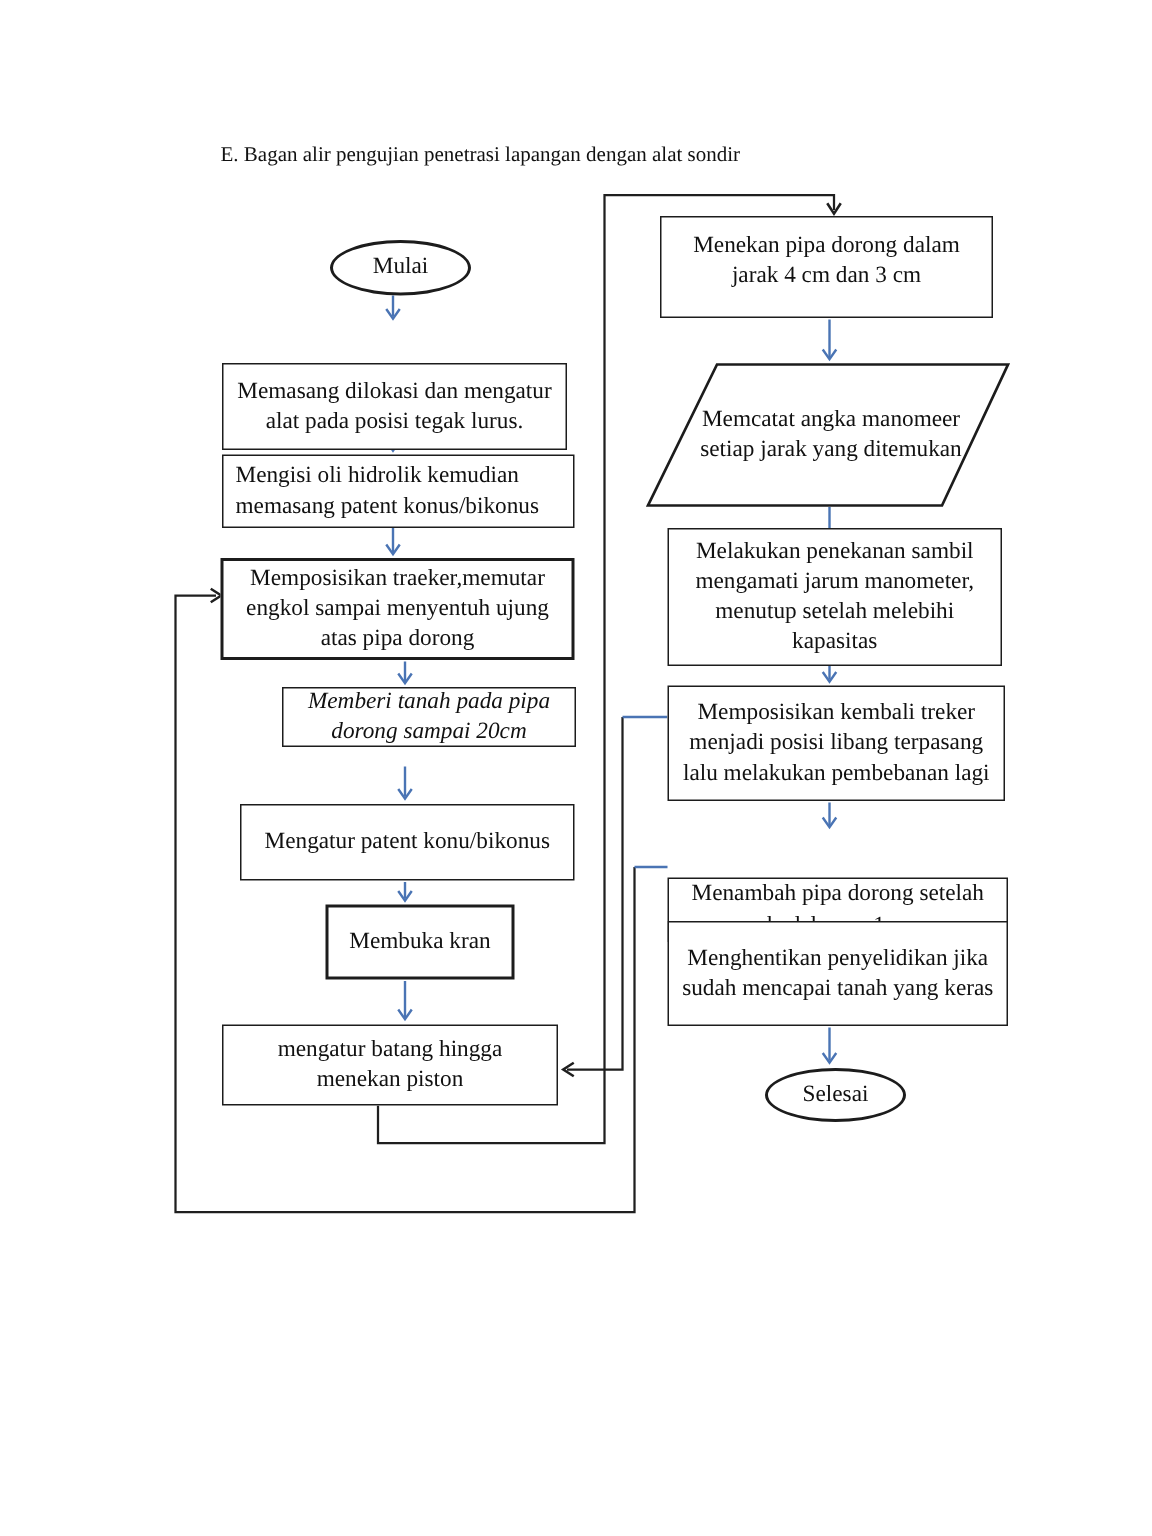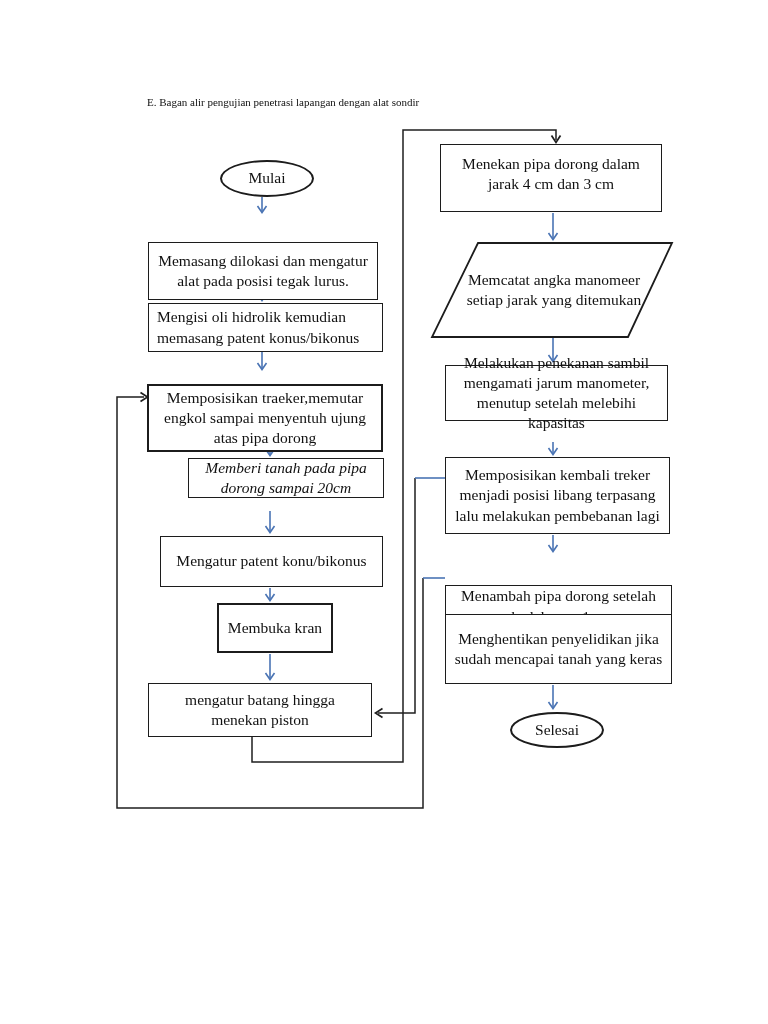--- a/index.html
+++ b/index.html
@@ -1,20 +1,20 @@
 <!DOCTYPE html>
 <html><head>
 <meta charset="utf-8">
 <style>
   html,body{margin:0;padding:0;background:#ffffff;}
   .page{
     position:relative;width:768px;height:1024px;background:#ffffff;overflow:hidden;
     font-family:"Liberation Serif", serif;color:#111111;
   }
-  .txt{position:absolute;white-space:nowrap;font-size:11px;}
+  .txt{position:absolute;white-space:nowrap;font-size:14px;}
   .node{
     position:absolute;box-sizing:border-box;background:#ffffff;
     border:1.9px solid #1c1c1c;display:flex;align-items:center;justify-content:center;
     text-align:center;font-size:15.5px;line-height:1.3;padding:2px 8px;z-index:2;
   }
   .thick{border-width:2.7px;}
   .thin{border-width:1.5px;}
   .oval{border-radius:50%;border-width:2px;}
   .left-text{justify-content:flex-start;text-align:left;}
   .top-text{align-items:flex-start;padding-top:9px;}
@@ -81,35 +81,35 @@
   </svg>
 
   <div class="txt" style="left:147px;top:96px;">E. Bagan alir pengujian penetrasi lapangan dengan alat sondir</div>
 
   <div class="node oval" style="left:220px;top:160px;width:94px;height:37px;">Mulai</div>
 
   <div class="node" style="left:148px;top:217px;width:230px;height:58px;margin-top:25px;">Memasang dilokasi dan mengatur alat pada posisi tegak lurus.</div>
 
   <div class="node left-text" style="left:148px;top:303px;width:235px;height:49px;">Mengisi oli hidrolik kemudian memasang patent konus/bikonus</div>
 
-  <div class="node thick" style="left:147px;top:372px;width:236px;height:68px;margin-top:12px;">Memposisikan traeker,memutar engkol sampai menyentuh ujung atas pipa dorong</div>
+  <div class="node thick" style="left:147px;top:372px;width:236px;height:68px;">Memposisikan traeker,memutar engkol sampai menyentuh ujung atas pipa dorong</div>
 
   <div class="node" style="left:188px;top:458px;width:196px;height:40px;font-style:italic;">Memberi tanah pada pipa dorong sampai 20cm</div>
 
   <div class="node thin" style="left:160px;top:536px;width:223px;height:51px;">Mengatur patent konu/bikonus</div>
 
-  <div class="node thick" style="left:217px;top:603px;width:116px;height:50px;">Membuka kran</div>
+  <div class="node thick" style="left:217px;top:603px;width:126px;height:50px;">Membuka kran</div>
 
   <div class="node" style="left:148px;top:683px;width:224px;height:54px;">mengatur batang hingga menekan piston</div>
 
   <div class="node thin top-text" style="left:440px;top:144px;width:222px;height:68px;">Menekan pipa dorong dalam jarak 4 cm dan 3 cm</div>
 
   <div class="node plain" style="left:458px;top:251px;width:192px;height:78px;">Memcatat angka manomeer setiap jarak yang ditemukan</div>
 
-  <div class="node thin" style="left:445px;top:365px;width:223px;height:56px;">Melakukan penekanan sambil mengamati jarum manometer, menutup setelah melebihi kapasitas</div>
+  <div class="node thin" style="left:445px;top:352px;width:223px;height:92px;">Melakukan penekanan sambil mengamati jarum manometer, menutup setelah melebihi kapasitas</div>
 
   <div class="node thin" style="left:445px;top:457px;width:225px;height:77px;">Memposisikan kembali treker menjadi posisi libang terpasang lalu melakukan pembebanan lagi</div>
 
   <div class="node thin" style="left:445px;top:555px;width:227px;height:43px;margin-top:30px;">Menambah pipa dorong setelah kedalaman 1 m</div>
 
   <div class="node thin" style="left:445px;top:614px;width:227px;height:70px;">Menghentikan penyelidikan jika sudah mencapai tanah yang keras</div>
 
   <div class="node oval" style="left:510px;top:712px;width:94px;height:36px;">Selesai</div>
 
 </div>

